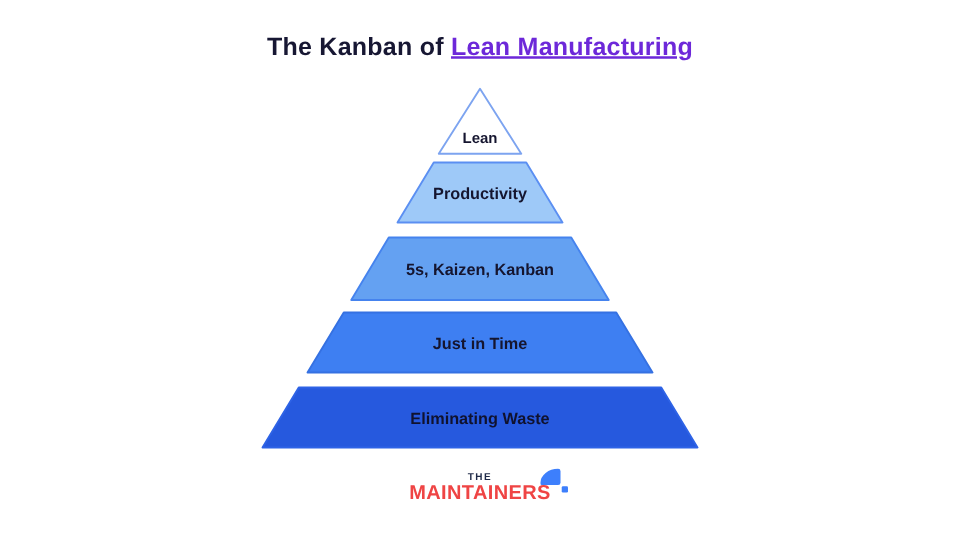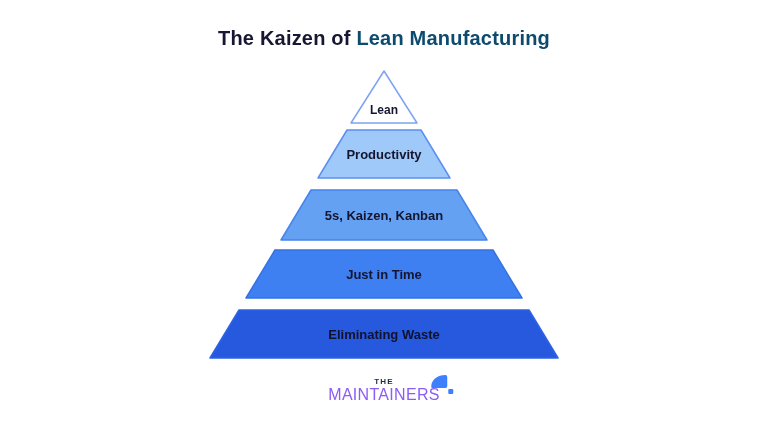--- a/index.html
+++ b/index.html
@@ -20,21 +20,22 @@
     top: 27px;
     left: 0;
     width: 768px;
     text-align: center;
     font-size: 20px;
     font-weight: 700;
     letter-spacing: 0.2px;
     color: #171733;
   }
   .title .highlight {
-    color: #0c4a6e;
+    color: #6d28d9;
+    text-decoration: underline;
   }
   .pyramid-svg {
     position: absolute;
     top: 0;
     left: 0;
   }
   .pyramid-svg text {
     font-family: "Liberation Sans", "DejaVu Sans", sans-serif;
     font-weight: 700;
     text-anchor: middle;
@@ -53,24 +54,24 @@
     display: block;
     font-size: 8px;
     font-weight: 700;
     letter-spacing: 1.2px;
     line-height: 8px;
     color: #1e2947;
   }
   .logo-main {
     display: block;
     font-size: 16px;
-    font-weight: 400;
+    font-weight: 700;
     letter-spacing: 0.3px;
     line-height: 17px;
-    color: #8b5cf6;
+    color: #ef4444;
   }
   .logo-mark {
     position: absolute;
     top: -3px;
     right: -14px;
     width: 22px;
     height: 22px;
   }
   .logo-fin {
     position: absolute;
@@ -90,21 +91,21 @@
     background: #3d7ffc;
     border-radius: 1px;
   }
 </style>
 </head>
 <body>
 
 <div class="canvas">
 
   <div class="title">
-    <span>The Kaizen of </span><span class="highlight">Lean Manufacturing</span>
+    <span>The Kanban of </span><span class="highlight">Lean Manufacturing</span>
   </div>
 
   <svg class="pyramid-svg" width="768" height="437" viewBox="0 0 768 437">
 
     <g>
       <polygon points="384,71 417,123 351,123" stroke-width="1.5" stroke-linejoin="round" fill="#ffffff" stroke="#7da4f0"></polygon>
       <text x="384" y="114" class="level-label-small" fill="#15152f">Lean</text>
     </g>
 
     <g>

